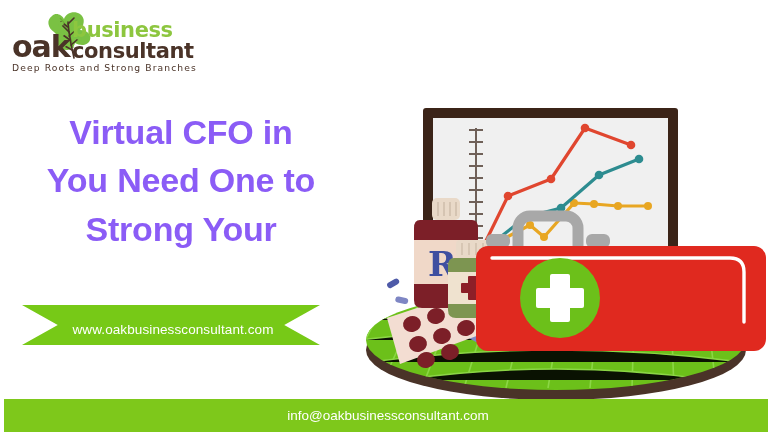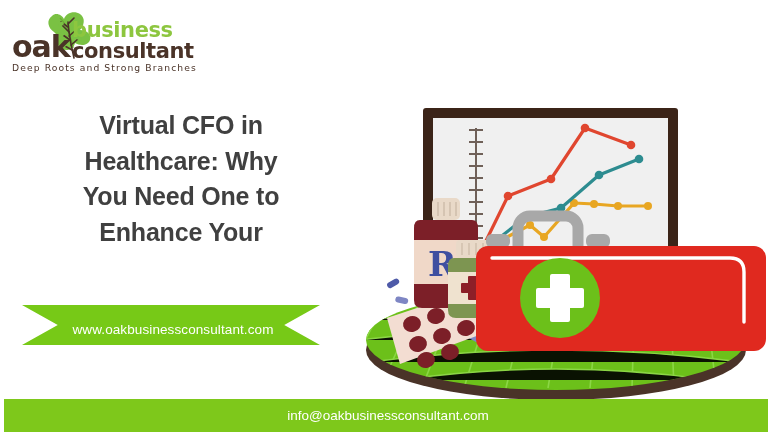--- a/index.html
+++ b/index.html
@@ -13,22 +13,22 @@
   .stage{position:absolute;inset:0;width:674px;height:432px;}
 
   
   .logo{position:absolute;left:8px;top:6px;width:190px;height:68px;}
   .logo svg{display:block;}
 
   
   .headline{
     position:absolute;left:36px;top:108px;width:290px;
     text-align:center;
-    font-size:25px;line-height:1.42;
-    font-weight:bold;color:#404040;
+    font-size:34px;line-height:1.42;
+    font-weight:bold;color:#8b5cf6;
     letter-spacing:-0.2px;
   }
 
   
   .ribbon{
     position:absolute;left:22px;top:305px;width:298px;height:40px;
     background:#77c917;
     display:flex;align-items:center;justify-content:center;
     -webkit-clip-path:polygon(0 0, 100% 0, 88% 50%, 100% 100%, 0 100%, 12% 50%);
     clip-path:polygon(0 0, 100% 0, 88% 50%, 100% 100%, 0 100%, 12% 50%);
@@ -87,23 +87,22 @@
       <text x="64" y="31" font-family="'DejaVu Sans',sans-serif" font-size="21" font-weight="bold" fill="#8dc63f" letter-spacing="-.4">business</text>
 
       <text x="64" y="52" font-family="'DejaVu Sans',sans-serif" font-size="21" font-weight="bold" fill="#4a3328" letter-spacing="-.4">consultant</text>
 
       <text x="4" y="65" font-family="'DejaVu Sans',sans-serif" font-size="9.2" fill="#4a3328" letter-spacing="1.1">Deep Roots and Strong Branches</text>
     </svg>
   </div>
 
   <div class="headline">
     <div>Virtual CFO in</div>
-    <div>Healthcare: Why</div>
     <div>You Need One to</div>
-    <div>Enhance Your</div>
+    <div>Strong Your</div>
   </div>
 
   <div class="ribbon">
     <span>www.oakbusinessconsultant.com</span>
   </div>
 
   <div class="art">
     <svg width="438" height="312" viewBox="0 0 438 312" xmlns="http://www.w3.org/2000/svg">
 
       <g>

